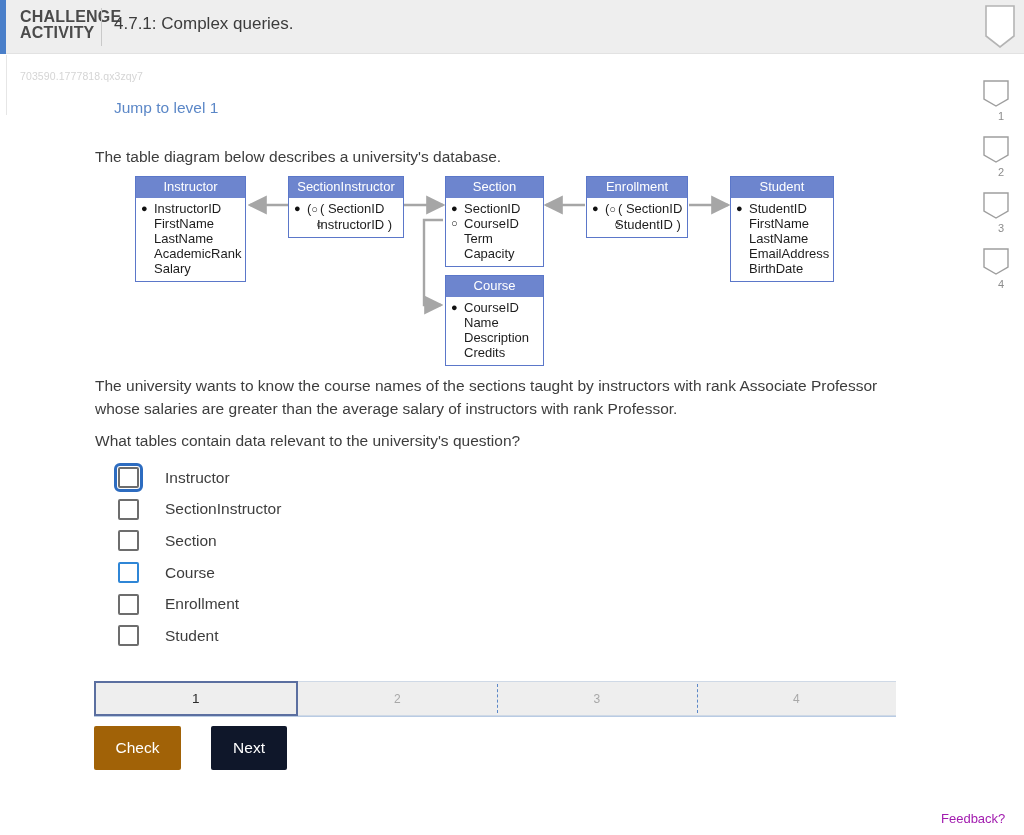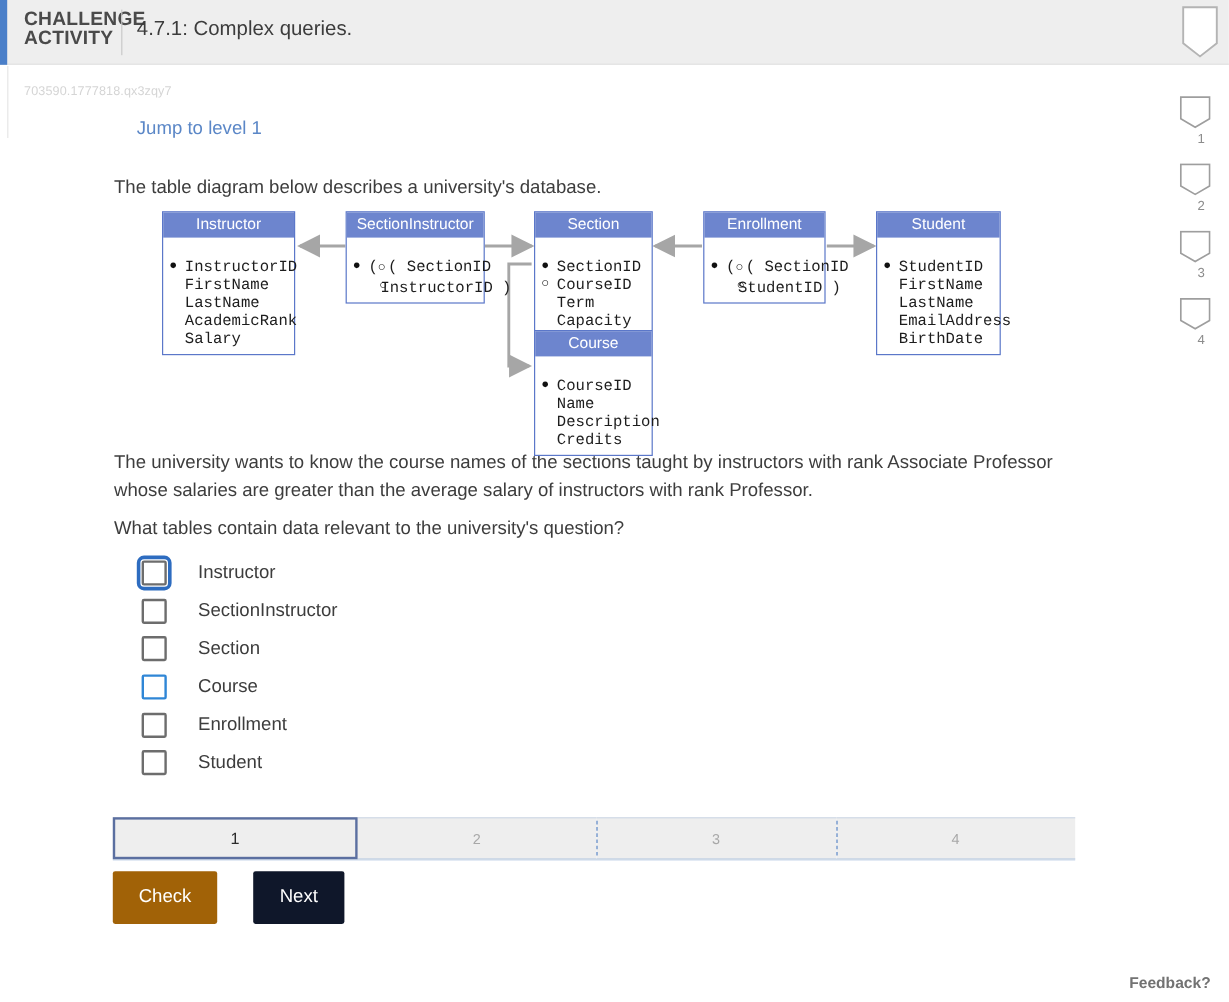--- a/index.html
+++ b/index.html
@@ -87,22 +87,21 @@
   }
   .tbl-head {
     background: #6d85ce;
     color: #ffffff;
     font-size: 13px;
     text-align: center;
     line-height: 18px;
     padding: 1px 0 2px 0;
   }
   .tbl-body {
-    padding: 17px 6px 5px 5px;
-    font-family: Liberation Mono, monospace;
+    padding: 3px 6px 5px 5px;
   }
   .fld {
     font-size: 13px; color: #1d1d1d;
     line-height: 15px; white-space: nowrap;
     position: relative; padding-left: 13px;
   }
   .fld.pk::before {
     content: "\25CF";
     position: absolute; left: 0px; top: -0.5px;
     font-size: 11px; color: #111;
@@ -215,21 +214,21 @@
     left: 94px; top: 726px; width: 87px; height: 44px;
     background: #a16207;
   }
   .btn-next {
     left: 211px; top: 726px; width: 76px; height: 44px;
     background: #0f172a;
   }
 
   .feedback {
     position: absolute; left: 941px; top: 811px;
-    font-size: 13px; font-weight: bold; color: #737373;
+    font-size: 13px; font-weight: normal; color: #a21caf;
     cursor: pointer;
   }
 </style>
 </head>
 <body>
 
 <div class="header">
   <div class="header-accent"></div>
   <div class="header-label">
     <div>CHALLENGE</div>

